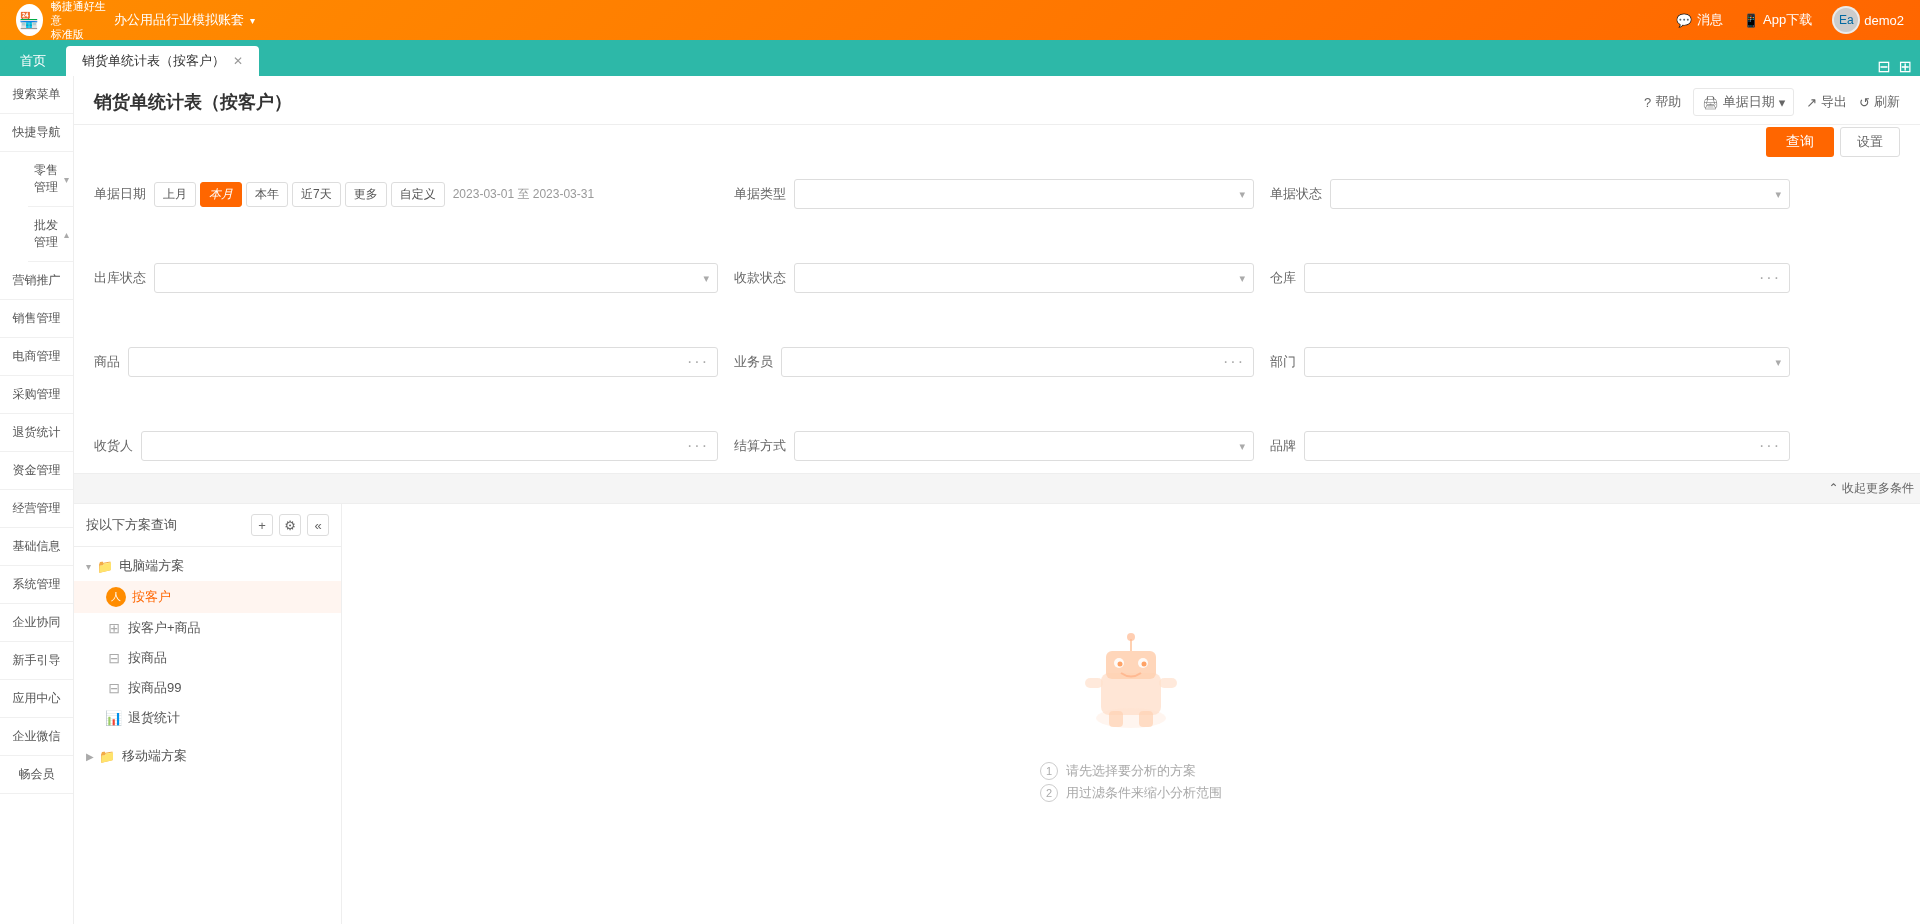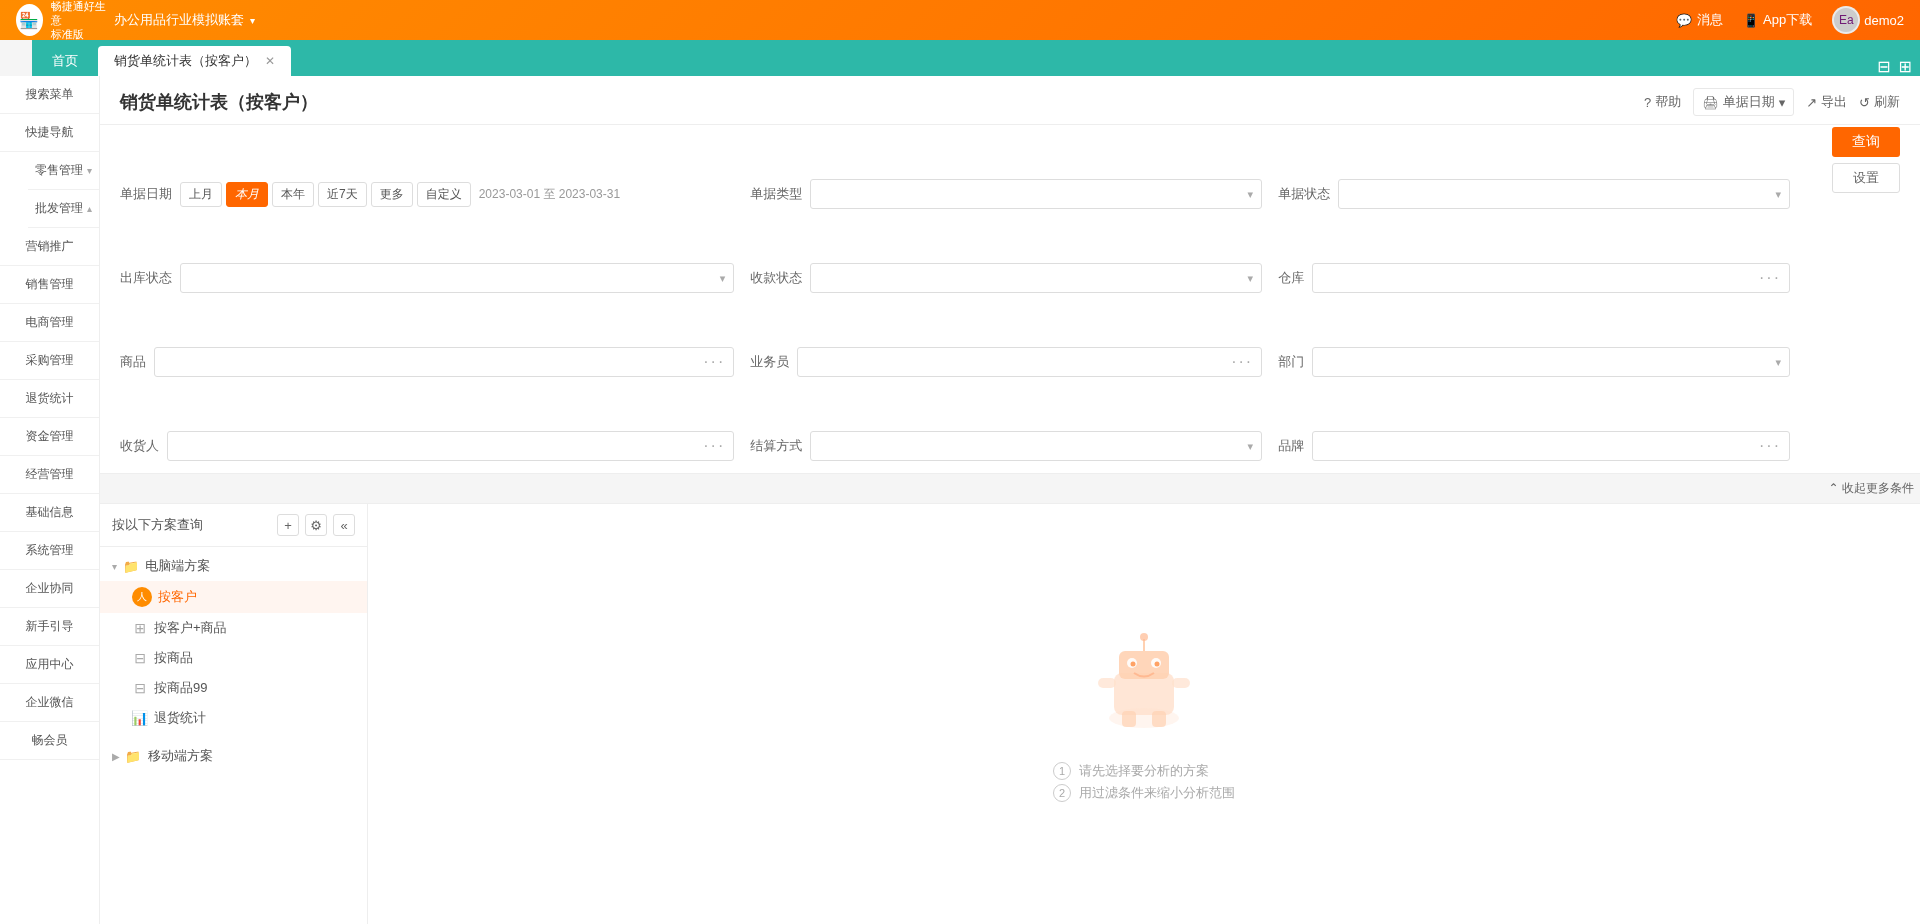--- a/index.html
+++ b/index.html
@@ -30,31 +30,30 @@
       gap: 6px;
       padding-left: 8px;
       font-size: 13px;
       color: white;
       cursor: pointer;
     }
     .workspace-arrow { font-size: 10px; }
 
     .top-actions { display: flex; align-items: center; gap: 20px; font-size: 13px; color: white; }
     .top-action-item { display: flex; align-items: center; gap: 4px; cursor: pointer; }
-    .user-avatar { width: 28px; height: 28px; border-radius: 50%; background: #ccc; overflow: hidden; display: flex; align-items: center; justify-content: center; font-size: 12px; color: #701a75; border: 2px solid rgba(255,255,255,0.6); }
+    .user-avatar { width: 28px; height: 28px; border-radius: 50%; background: #ccc; overflow: hidden; display: flex; align-items: center; justify-content: center; font-size: 12px; color: #0369a1; border: 2px solid rgba(255,255,255,0.6); }
 
     
     .tab-bar {
       height: 36px;
       background: #2db8a8;
       display: flex;
       align-items: flex-end;
       padding-left: 0;
       flex-shrink: 0;
-      margin-left: 32px;
     }
     .tab {
       height: 30px;
       padding: 0 16px;
       display: flex;
       align-items: center;
       gap: 8px;
       font-size: 13px;
       cursor: pointer;
       border-radius: 4px 4px 0 0;
@@ -70,21 +69,21 @@
     }
     .tab-close { font-size: 12px; color: #999; cursor: pointer; }
     .tab-bar-actions { margin-left: auto; display: flex; align-items: center; gap: 8px; padding-right: 8px; color: white; }
     .tab-bar-btn { background: none; border: none; color: white; cursor: pointer; font-size: 16px; }
 
     
     .main-content { display: flex; flex: 1; overflow: hidden; }
 
     
     .sidebar {
-      width: 100px;
+      width: 74px;
       background: white;
       border-right: 1px solid #eee;
       display: flex;
       flex-direction: column;
       overflow-y: auto;
       flex-shrink: 0;
     }
     .sidebar-item {
       padding: 10px 4px;
       text-align: center;
@@ -472,21 +471,21 @@
           </div>
           <div class="filter-col" style="flex: 1;">
             <span class="filter-col-label">品牌</span>
             <div class="filter-select" style="flex: 1;">
               <span class="select-placeholder"></span>
               <span class="filter-input-dots">···</span>
             </div>
           </div>
         </div>
 
-        <div style="position: absolute; right: 20px; top: 0; display: flex; flex-direction: column; gap: 6px; padding-top: 2px;">
+        <div style="position: absolute; right: 20px; top: 0; display: flex; flex-direction: row; gap: 6px; padding-top: 2px;">
           <button class="query-btn">查询</button>
           <button class="settings-btn">设置</button>
         </div>
       </div>
 
       <div class="collapse-bar">
         <span>⌃</span>
         <span>收起更多条件</span>
       </div>
 

